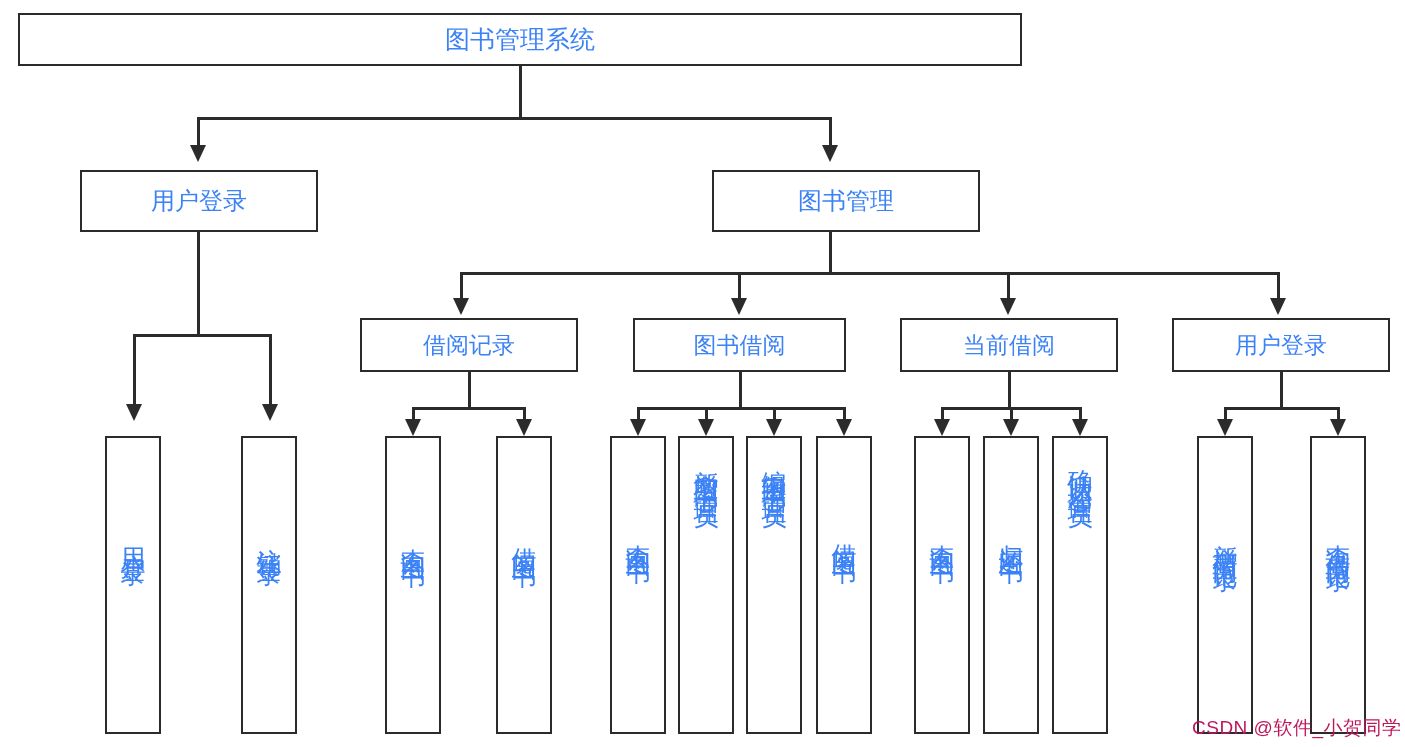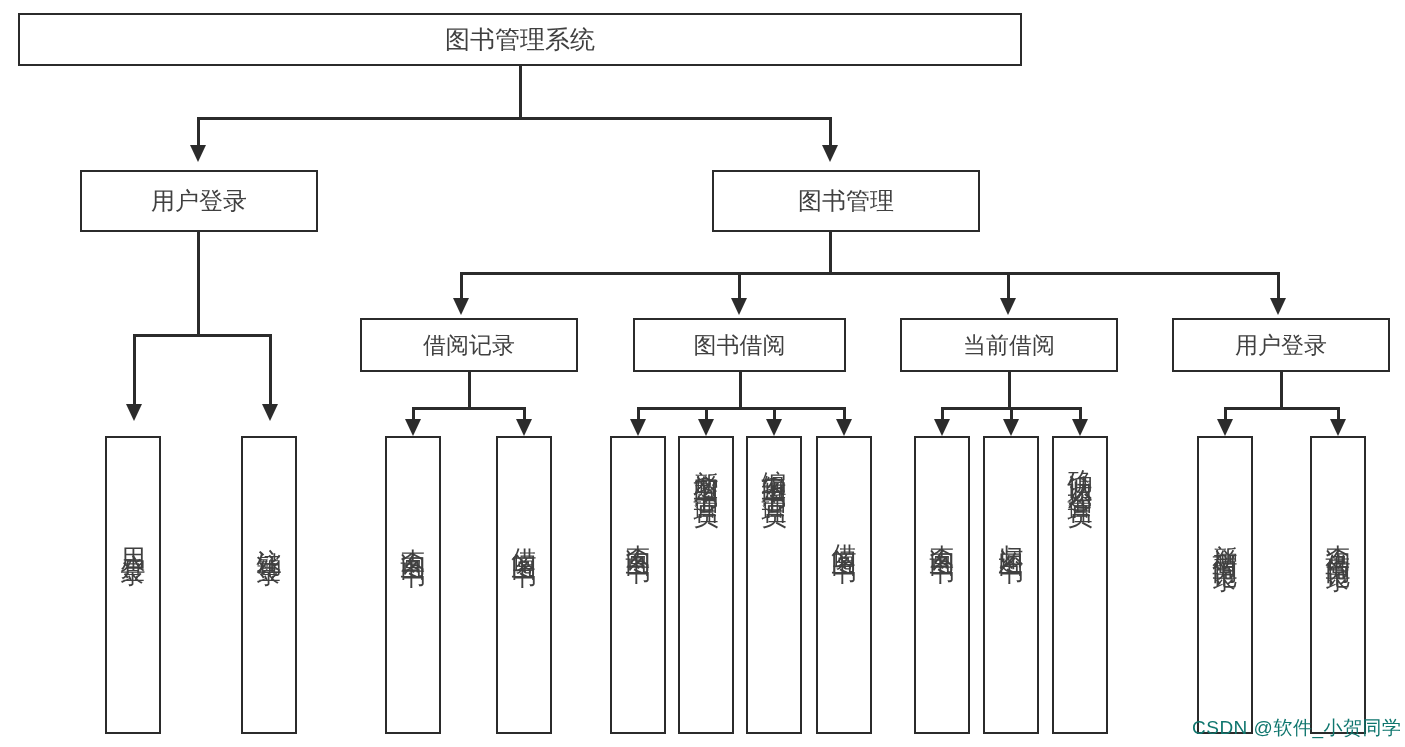--- a/index.html
+++ b/index.html
@@ -17,21 +17,21 @@
   }
   
   .node{
     position:absolute;
     box-sizing:border-box;
     border:2.5px solid #2b2b2b;
     background:#ffffff;
     display:flex;
     align-items:center;
     justify-content:center;
-    color:#404040;
+    color:#3b82f6;
     line-height:1.15;
   }
   .node .lbl{
     display:block;
     text-align:center;
     white-space:nowrap;
   }
   
   .node.root{ font-size:25px; }
   
@@ -68,21 +68,21 @@
     width:0;height:0;
     border-left:8px solid transparent;
     border-right:8px solid transparent;
     border-top:17px solid #2b2b2b;
   }
 
   
   .watermark{
     position:absolute;
     font-size:19px;
-    color:#0f766e;
+    color:#be185d;
     white-space:nowrap;
     letter-spacing:0.5px;
     pointer-events:none;
   }
 </style>
 </head>
 <body>
 
 <div id="canvas">
 

